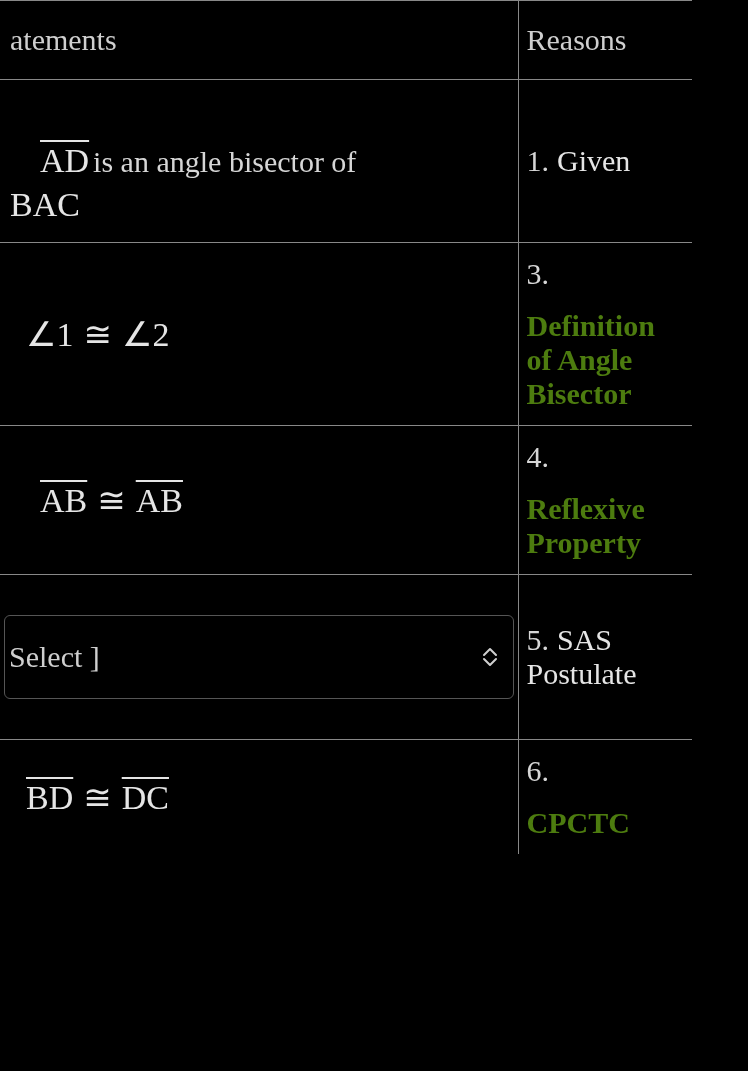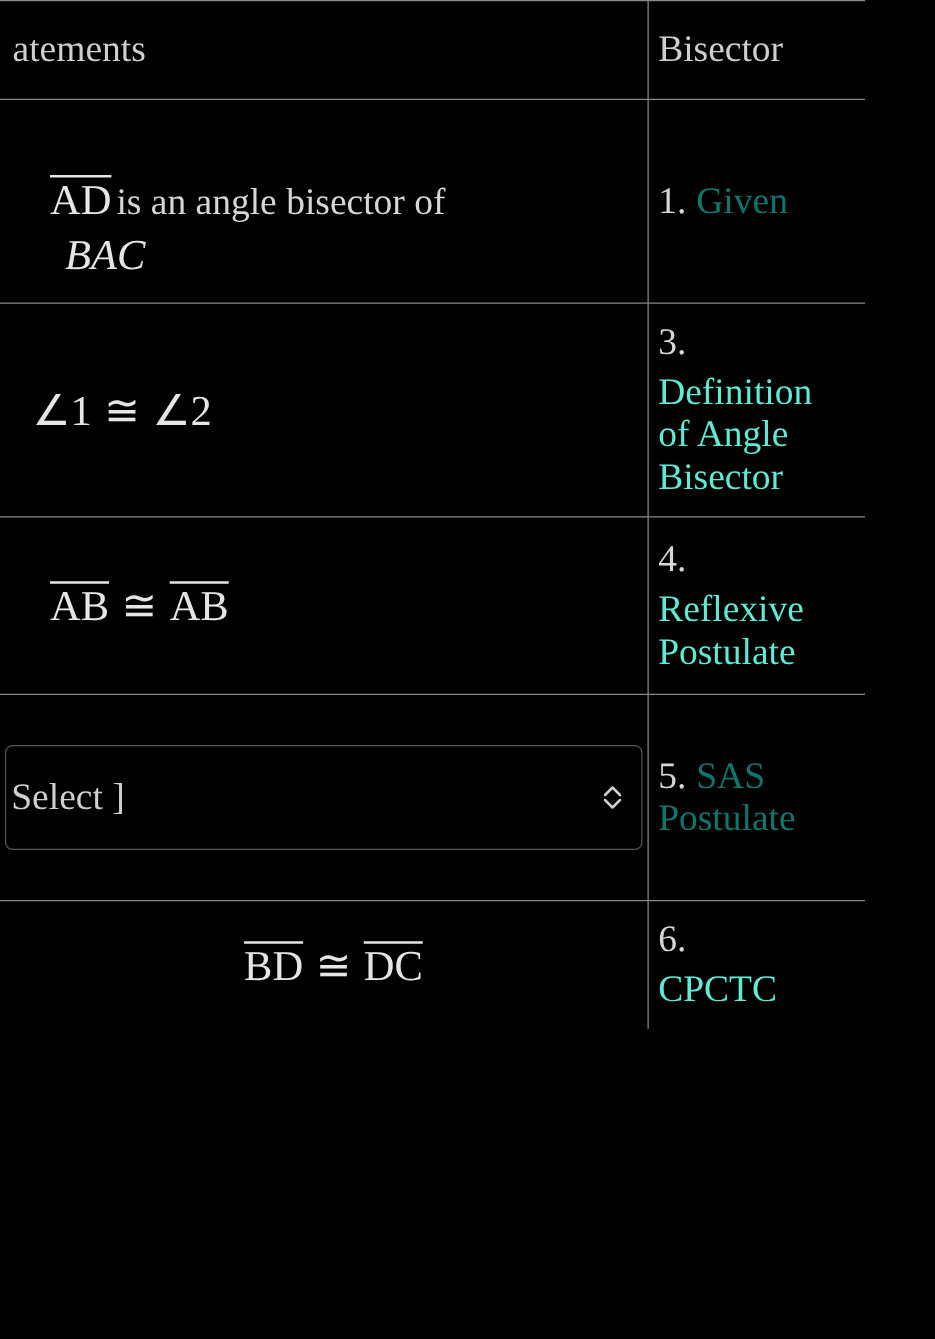--- a/index.html
+++ b/index.html
@@ -43,53 +43,52 @@
       padding-top: 22px;
       padding-bottom: 22px;
     }
     .math {
       font-family: "Times New Roman", Georgia, serif;
       font-size: 34px;
       color: #e5e5e5;
       font-weight: 500;
     }
     .math-italic {
-      font-style: italic;
       font-family: "Times New Roman", serif;
-      margin-left: 42px;
     }
     .overline {
       text-decoration: overline;
       text-decoration-thickness: 2px;
     }
     .statement-text {
       font-size: 30px;
       color: #d6d6d6;
     }
     .reason-num {
       font-size: 30px;
       color: #d6d6d6;
       white-space: nowrap;
     }
     .reason-body {
       font-size: 30px;
-      color: #5eead4;
+      color: #4d7c0f;
       display: block;
-      margin-top: 6px;
+      margin-top: 18px;
+      font-weight: bold;
     }
     .reason-inline {
       font-size: 30px;
-      color: #0f766e;
+      color: #e5e5e5;
     }
     .row1 .col-statements { padding-top: 18px; padding-bottom: 18px; }
     .row2 .col-statements { padding: 22px 10px 22px 26px; }
     .row3 .col-statements { padding: 60px 10px 60px 26px; }
     .row4 .col-statements { padding: 50px 10px 50px 40px; }
     .row5 .col-statements { padding: 40px 4px 40px 4px; }
-    .row6 .col-statements { padding: 30px 10px 30px 26px; text-align: center; }
+    .row6 .col-statements { padding: 30px 10px 30px 26px; }
 
     .select-wrap {
       position: relative;
       width: 100%;
       height: 84px;
       border: 1px solid #555;
       border-radius: 6px;
       display: flex;
       align-items: center;
       padding: 0 46px 0 4px;
@@ -118,21 +117,21 @@
 <body>
 
 <table class="table">
   <colgroup>
     <col style="width:518px">
     <col style="width:174px">
   </colgroup>
   <thead>
     <tr>
       <th class="col-statements">atements</th>
-      <th class="col-reasons">Bisector</th>
+      <th class="col-reasons">Reasons</th>
     </tr>
   </thead>
   <tbody>
 
     <tr class="row1">
       <td class="col-statements">
         <div style="padding-left:30px;margin-top:44px;">
           <span class="math overline">AD</span>
           <span class="statement-text"> is an angle bisector of</span>
         </div>
@@ -159,21 +158,21 @@
     </tr>
 
     <tr class="row4">
       <td class="col-statements">
         <span class="math overline">AB</span>
         <span class="math cong">≅</span>
         <span class="math overline">AB</span>
       </td>
       <td class="col-reasons">
         <span class="reason-num">4.</span>
-        <span class="reason-body">Reflexive Postulate</span>
+        <span class="reason-body">Reflexive Property</span>
       </td>
     </tr>
 
     <tr class="row5">
       <td class="col-statements">
         <div class="select-wrap">
           <span class="select-text">Select ]</span>
           <span class="chevrons">
             <svg width="18" height="10" viewBox="0 0 18 10">
                 <path d="M3 8 L9 2 L15 8" fill="none" stroke="#cfcfcf" stroke-width="2" stroke-linecap="round" stroke-linejoin="round"></path>

